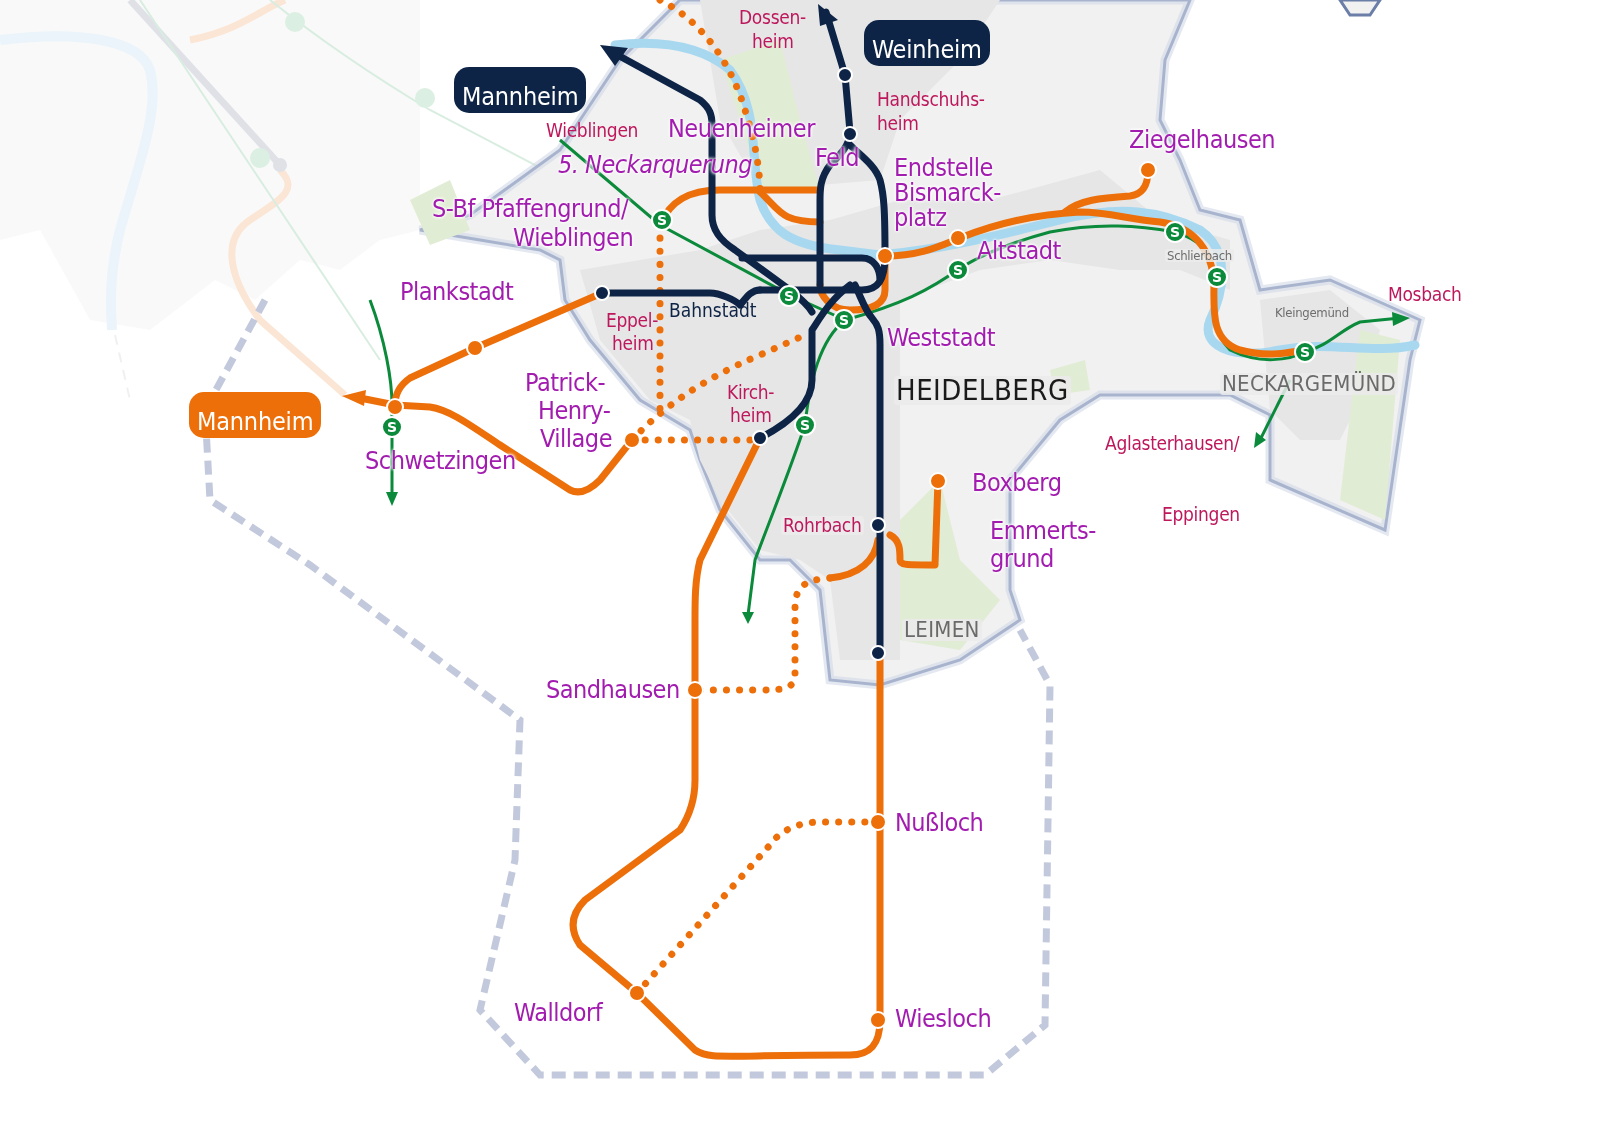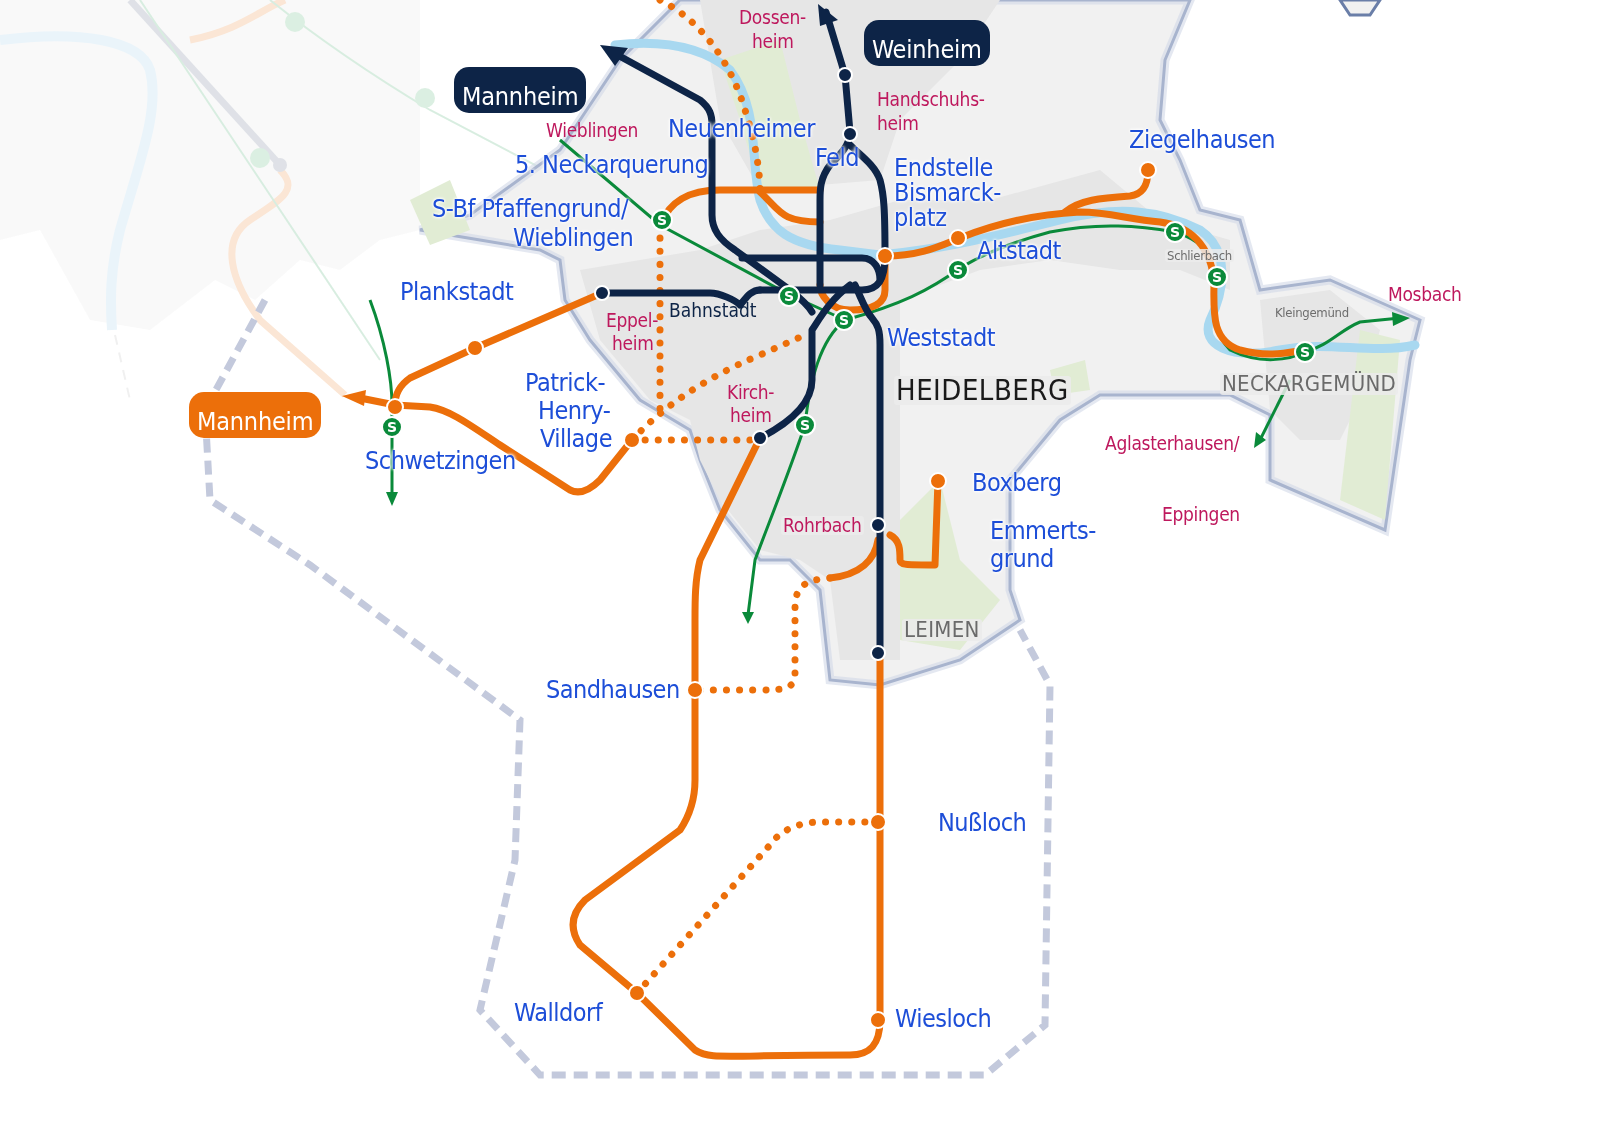--- a/index.html
+++ b/index.html
@@ -1,19 +1,19 @@
 <!DOCTYPE html>
 <html><head>
 <meta charset="utf-8">
 <style>
   html, body { margin:0; padding:0; background:#ffffff; }
   body { width:1600px; height:1131px; overflow:hidden; position:relative; font-family:"DejaVu Sans Condensed","DejaVu Sans", sans-serif; }
   #map { position:absolute; left:0; top:0; width:1600px; height:1131px; }
   .lbl { position:absolute; white-space:nowrap; line-height:1.0; }
-  .orange { color:#1d4ed8; font-size:25px; letter-spacing:-0.5px; }
+  .orange { color:#a21caf; font-size:25px; letter-spacing:-0.5px; }
   .gray { color:#be185d; font-size:19px; letter-spacing:-0.3px; }
   .gray-sm { color:#6d6d6d; font-size:13px; letter-spacing:-0.3px; }
   .navy-txt { color:#0d2447; font-size:19px; }
   .city { color:#1a1a1a; font-size:29px; letter-spacing:0.5px; }
   .city-gray { color:#6a6a6a; font-size:22px; letter-spacing:0.3px; }
   .box { position:absolute; color:#fff; font-size:25px; padding:17px 8px 4px 8px; line-height:1.0; letter-spacing:-0.2px;border-radius:15px; }
   .box.navy { background:#0d2447; }
   .box.orange-bg { background:#ec6f0a; }
   .halo { text-shadow: 0 0 3px #fff, 0 0 3px #fff, 0 0 4px #fff; }
   .halo-gray { background:rgba(235,235,235,0.85); border-radius:3px; padding:0 2px; }
@@ -173,39 +173,39 @@
       </g>
   </g>
 </svg>
 
 <div class="box navy" style="left:864px; top:20px;">Weinheim</div>
 <div class="box navy" style="left:454px; top:67px;">Mannheim</div>
 <div class="box orange-bg" style="left:189px; top:392px;">Mannheim</div>
 
 <div class="lbl orange halo" style="left:668px; top:116px;">Neuenheimer</div>
 <div class="lbl orange halo" style="left:771px; top:145px;padding-left:44px;">Feld</div>
-<div class="lbl orange halo" style="left:515px; top:152px;">5. Neckarquerung</div>
+<div class="lbl orange halo" style="left:558px; top:152px;font-style:italic;">5. Neckarquerung</div>
 <div class="lbl orange halo" style="left:894px; top:155px;">Endstelle</div>
 <div class="lbl orange halo" style="left:894px; top:180px;">Bismarck-</div>
 <div class="lbl orange halo" style="left:894px; top:205px;">platz</div>
 <div class="lbl orange halo" style="left:1129px; top:127px;">Ziegelhausen</div>
 <div class="lbl orange halo" style="left:432px; top:196px;">S-Bf Pfaffengrund/</div>
 <div class="lbl orange halo" style="left:513px; top:225px;">Wieblingen</div>
 <div class="lbl orange halo" style="left:977px; top:238px;">Altstadt</div>
 <div class="lbl orange halo" style="left:400px; top:279px;">Plankstadt</div>
 <div class="lbl orange halo" style="left:887px; top:325px;">Weststadt</div>
 <div class="lbl orange halo" style="left:525px; top:370px;">Patrick-</div>
 <div class="lbl orange halo" style="left:538px; top:398px;">Henry-</div>
 <div class="lbl orange halo" style="left:540px; top:426px;">Village</div>
 <div class="lbl orange halo" style="left:365px; top:448px;">Schwetzingen</div>
 <div class="lbl orange halo" style="left:972px; top:470px;">Boxberg</div>
 <div class="lbl orange halo" style="left:990px; top:518px;">Emmerts-</div>
 <div class="lbl orange halo" style="left:990px; top:546px;">grund</div>
 <div class="lbl orange halo" style="left:546px; top:677px;">Sandhausen</div>
-<div class="lbl orange halo" style="left:895px; top:810px;margin-left:43px;">Nußloch</div>
+<div class="lbl orange halo" style="left:895px; top:810px;">Nußloch</div>
 <div class="lbl orange halo" style="left:514px; top:1000px;">Walldorf</div>
 <div class="lbl orange halo" style="left:895px; top:1006px;">Wiesloch</div>
 
 <div class="lbl gray" style="left:739px; top:8px;">Dossen-</div>
 <div class="lbl gray" style="left:752px; top:32px;">heim</div>
 <div class="lbl gray" style="left:877px; top:90px;">Handschuhs-</div>
 <div class="lbl gray" style="left:877px; top:114px;">heim</div>
 <div class="lbl gray" style="left:546px; top:121px;">Wieblingen</div>
 <div class="lbl gray" style="left:606px; top:311px;">Eppel-</div>
 <div class="lbl gray" style="left:612px; top:334px;">heim</div>

